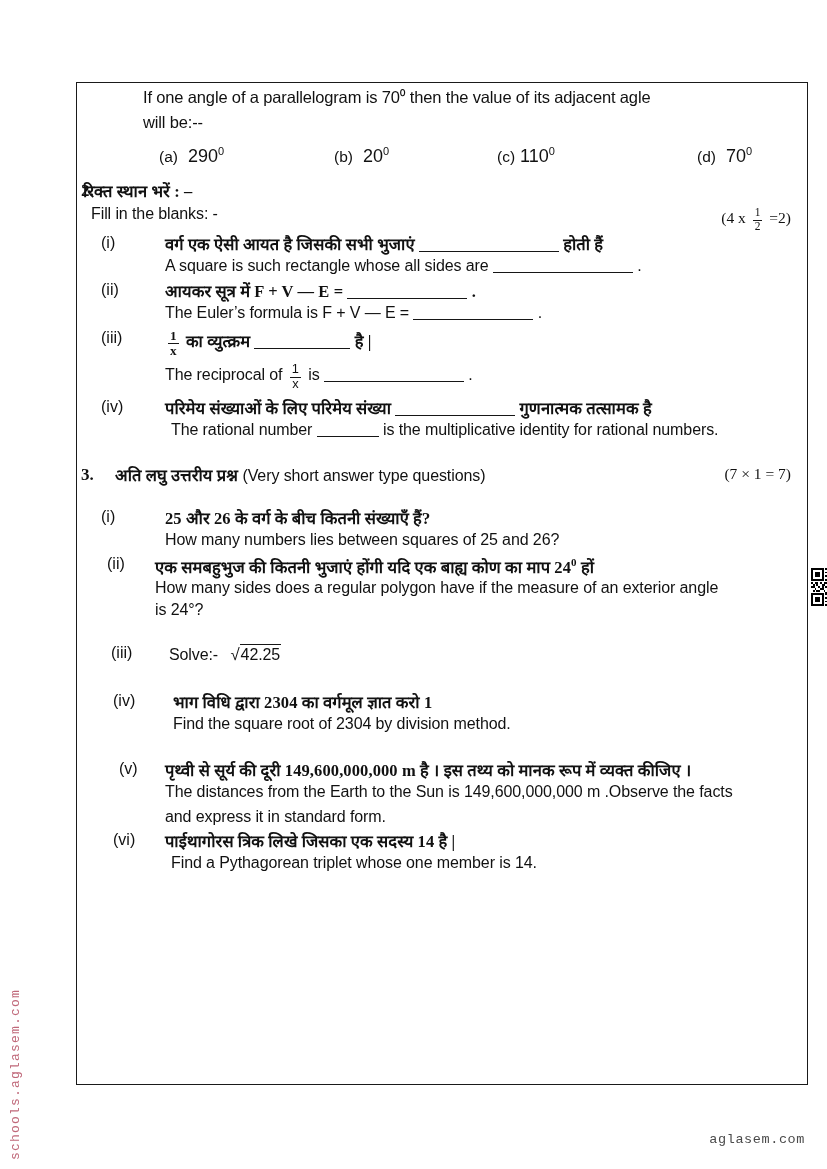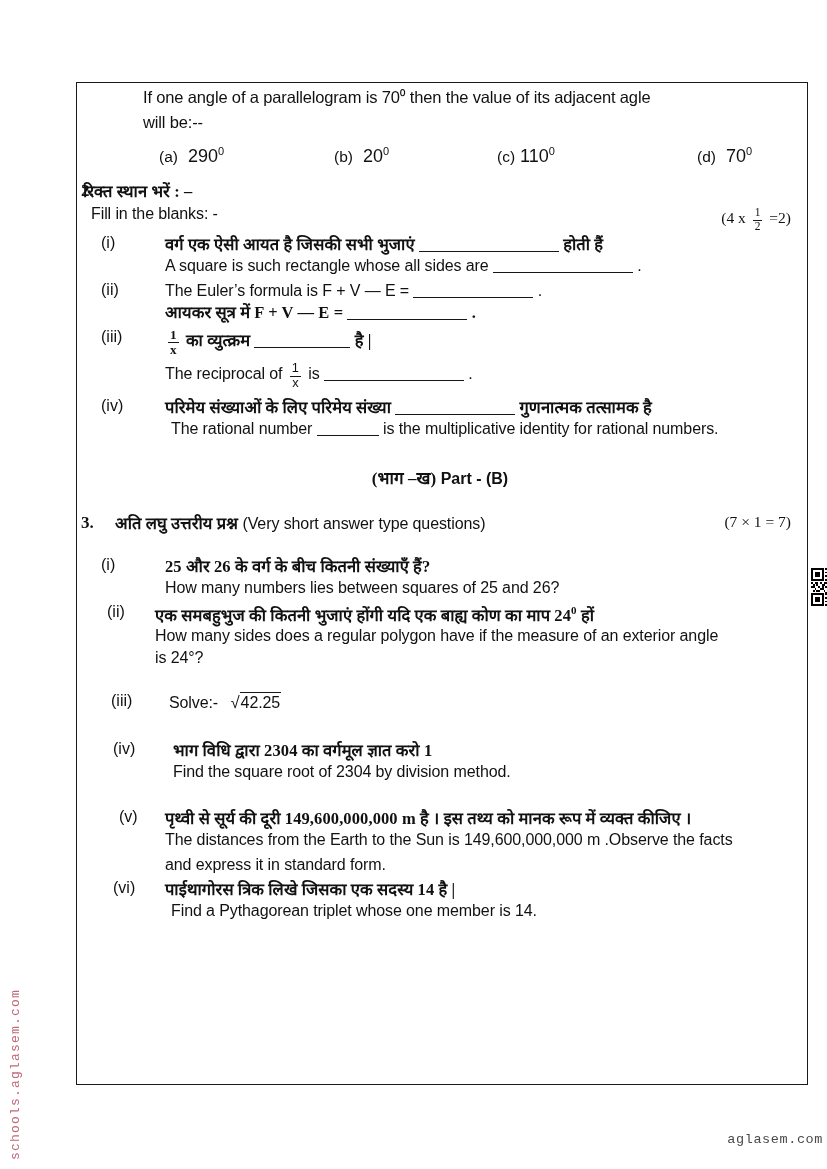--- a/index.html
+++ b/index.html
@@ -25,21 +25,21 @@
     transform-origin: left top;
     transform: rotate(-90deg) translateX(-200px);
     font-family: "Liberation Mono", monospace;
     font-size: 13px;
     letter-spacing: 1.2px;
     color: #c0697a;
     white-space: nowrap;
   }
   #corner-watermark {
     position: absolute;
-    right: 4px;
+    right: 22px;
     bottom: 22px;
     font-family: "Liberation Mono", monospace;
     font-size: 13.5px;
     letter-spacing: 0.6px;
     color: #4a4a4a;
     white-space: nowrap;
   }
 
   
   #sheet {
@@ -379,27 +379,27 @@
       </div>
       <div class="ln eng sub">
         <span>A square is such rectangle  whose all sides are</span>
         <span class="blank b-xl"></span>
         <span>.</span>
       </div>
     </div>
 
     <div class="item">
       <span class="rom">(ii)</span>
+      <div class="ln hin">
+        <span>आयकर सूत्र में F +  V — E =</span>
+        <span class="blank b-lg"></span>
+        <span>.</span>
+      </div>
       <div class="ln eng sub">
         <span>The Euler’s formula is  F + V — E =</span>
-        <span class="blank b-lg"></span>
-        <span>.</span>
-      </div>
-      <div class="ln hin">
-        <span>आयकर सूत्र में F +  V — E =</span>
         <span class="blank b-lg"></span>
         <span>.</span>
       </div>
     </div>
 
     <div class="item">
       <span class="rom">(iii)</span>
       <div class="ln hin">
         <span class="frac tall">
           <span class="num">1</span>
@@ -428,24 +428,20 @@
         <span class="blank b-lg"></span>
         <span>गुणनात्मक तत्सामक है</span>
       </div>
       <div class="ln eng sub" style="padding-left:6px">
         <span>The rational number</span>
         <span class="blank b-sm"></span>
         <span>is the multiplicative identity for rational numbers.</span>
       </div>
     </div>
 
-    <div id="part-b">
-      <span class="hin" style="font-size:17px">(भाग –ख)</span>
-      <span class="pb-eng">Part -   (B)</span>
-    </div>
 
     <div class="qhead" style="margin-top:24px">
       <span class="qnum">3.</span>
       <div class="ln" style="margin-left:32px">
         <span class="hin">अति लघु उत्तरीय प्रश्न</span>
         <span class="eng">(Very short answer type questions)</span>
       </div>
       <div class="marks">(7 × 1 = 7)</div>
     </div>
 

